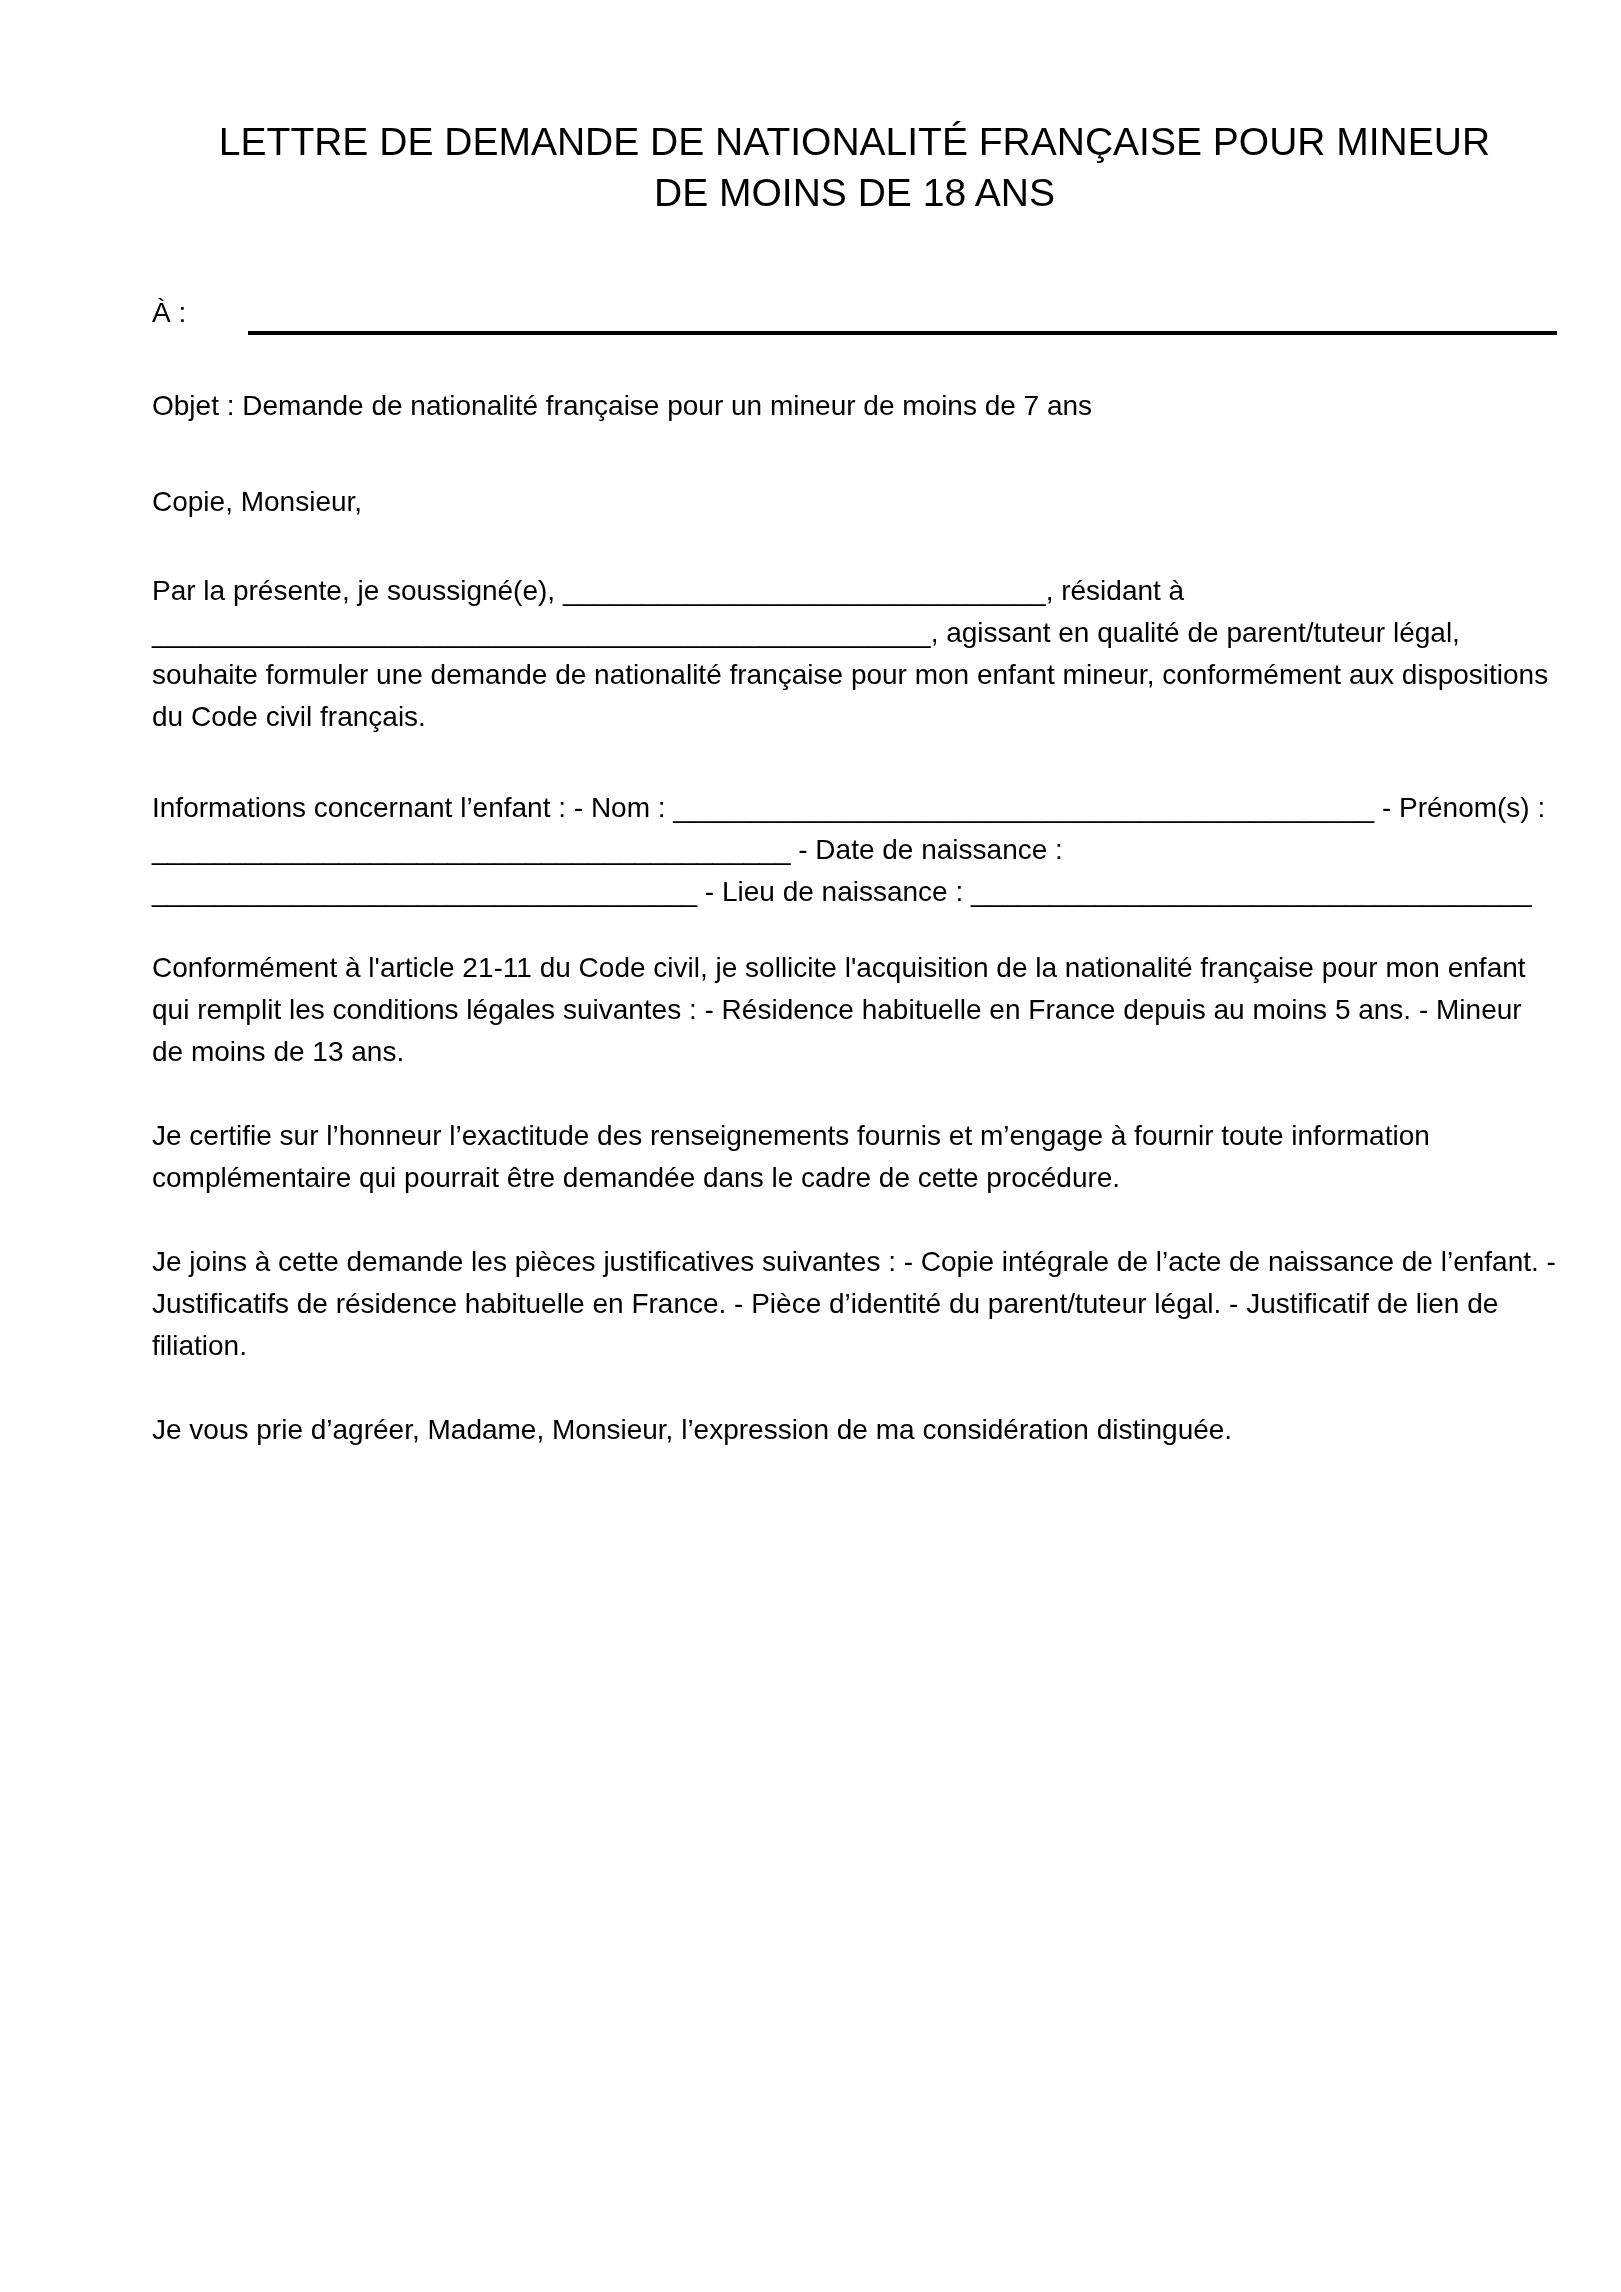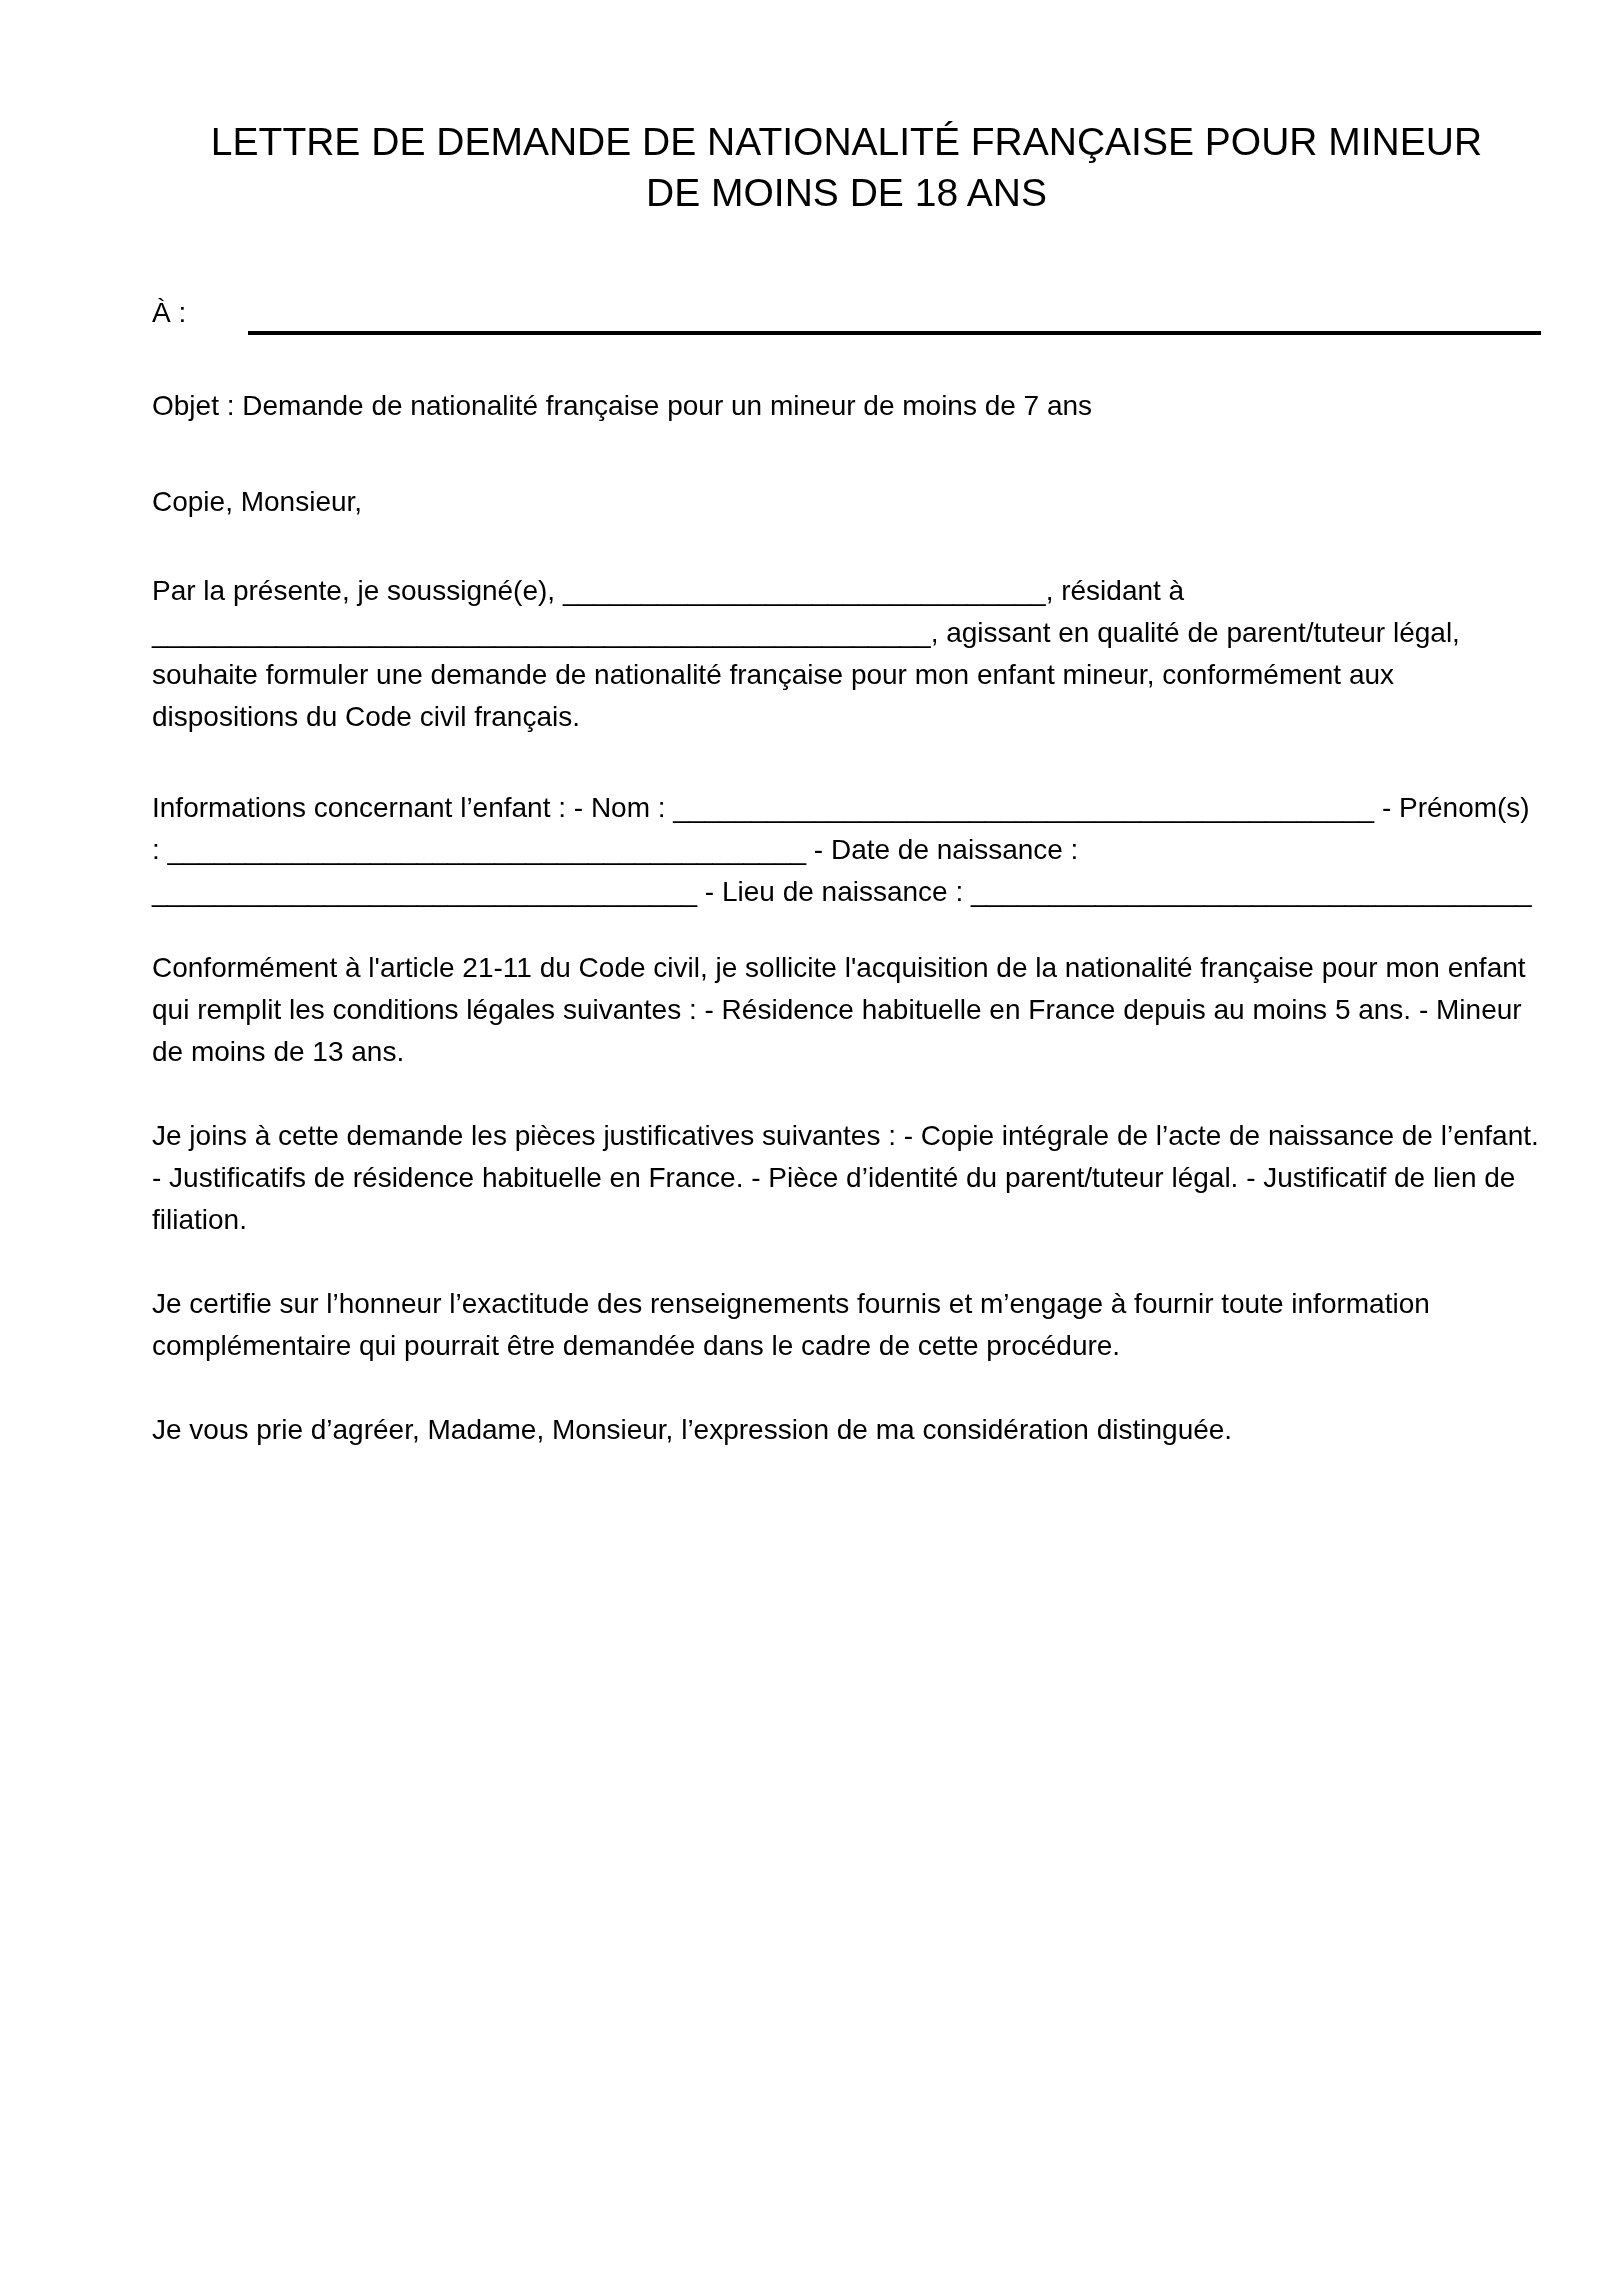--- a/index.html
+++ b/index.html
@@ -5,21 +5,21 @@
   html, body {
     margin: 0;
     padding: 0;
     background: #ffffff;
   }
   .page {
     position: relative;
     width: 1621px;
     height: 2293px;
     box-sizing: border-box;
-    padding: 116px 80px 0 152px;
+    padding: 116px 64px 0 152px;
     background: #ffffff;
     color: #000000;
     font-family: "Liberation Sans", sans-serif;
     font-size: 28px;
     line-height: 42px;
     overflow: hidden;
   }
   .title {
     font-size: 39px;
     line-height: 51px;
@@ -79,20 +79,20 @@
     <span data-name="recipient-label">À :</span>
     <div class="recipient-rule" data-name="recipient-blank-line"></div>
   </div>
 
   <div id="letter-body" data-name="letter-body">
       <p class="para" data-name="paragraph-objet"><span data-name="text-run">Objet : Demande de nationalité française pour un mineur de moins de 7 ans</span></p>
       <p class="para" data-name="paragraph-salutation"><span data-name="text-run">Copie, Monsieur,</span></p>
       <p class="para" data-name="paragraph-intro"><span data-name="text-run">Par la présente, je soussigné(e), </span><span class="blank" data-name="blank-applicant-name">_______________________________</span><span data-name="text-run">, résidant à </span><span class="blank" data-name="blank-applicant-address">__________________________________________________</span><span data-name="text-run">, agissant en qualité de parent/tuteur légal, souhaite formuler une demande de nationalité française pour mon enfant mineur, conformément aux dispositions du Code civil français.</span></p>
       <p class="para" data-name="paragraph-child-info"><span data-name="text-run">Informations concernant l’enfant : - Nom : </span><span class="blank" data-name="blank-child-last-name">_____________________________________________</span><span data-name="text-run"> - Prénom(s) : </span><span class="blank" data-name="blank-child-first-names">_________________________________________</span><span data-name="text-run"> - Date de naissance : </span><span class="blank" data-name="blank-child-birth-date">___________________________________</span><span data-name="text-run"> - Lieu de naissance : </span><span class="blank" data-name="blank-child-birth-place">____________________________________</span></p>
       <p class="para" data-name="paragraph-conditions"><span data-name="text-run">Conformément à l'article 21-11 du Code civil, je sollicite l'acquisition de la nationalité française pour mon enfant qui remplit les conditions légales suivantes : - Résidence habituelle en France depuis au moins 5 ans. - Mineur de moins de 13 ans.</span></p>
+      <p class="para" data-name="paragraph-certification"><span data-name="text-run">Je certifie sur l’honneur l’exactitude des renseignements fournis et m’engage à fournir toute information complémentaire qui pourrait être demandée dans le cadre de cette procédure.</span></p>
       <p class="para" data-name="paragraph-pieces"><span data-name="text-run">Je joins à cette demande les pièces justificatives suivantes : - Copie intégrale de l’acte de naissance de l’enfant. - Justificatifs de résidence habituelle en France. - Pièce d’identité du parent/tuteur légal. - Justificatif de lien de filiation.</span></p>
-      <p class="para" data-name="paragraph-certification"><span data-name="text-run">Je certifie sur l’honneur l’exactitude des renseignements fournis et m’engage à fournir toute information complémentaire qui pourrait être demandée dans le cadre de cette procédure.</span></p>
       <p class="para" data-name="paragraph-closing"><span data-name="text-run">Je vous prie d’agréer, Madame, Monsieur, l’expression de ma considération distinguée.</span></p>
     </div>
 
 
 </div>
 
 
 </body></html>

